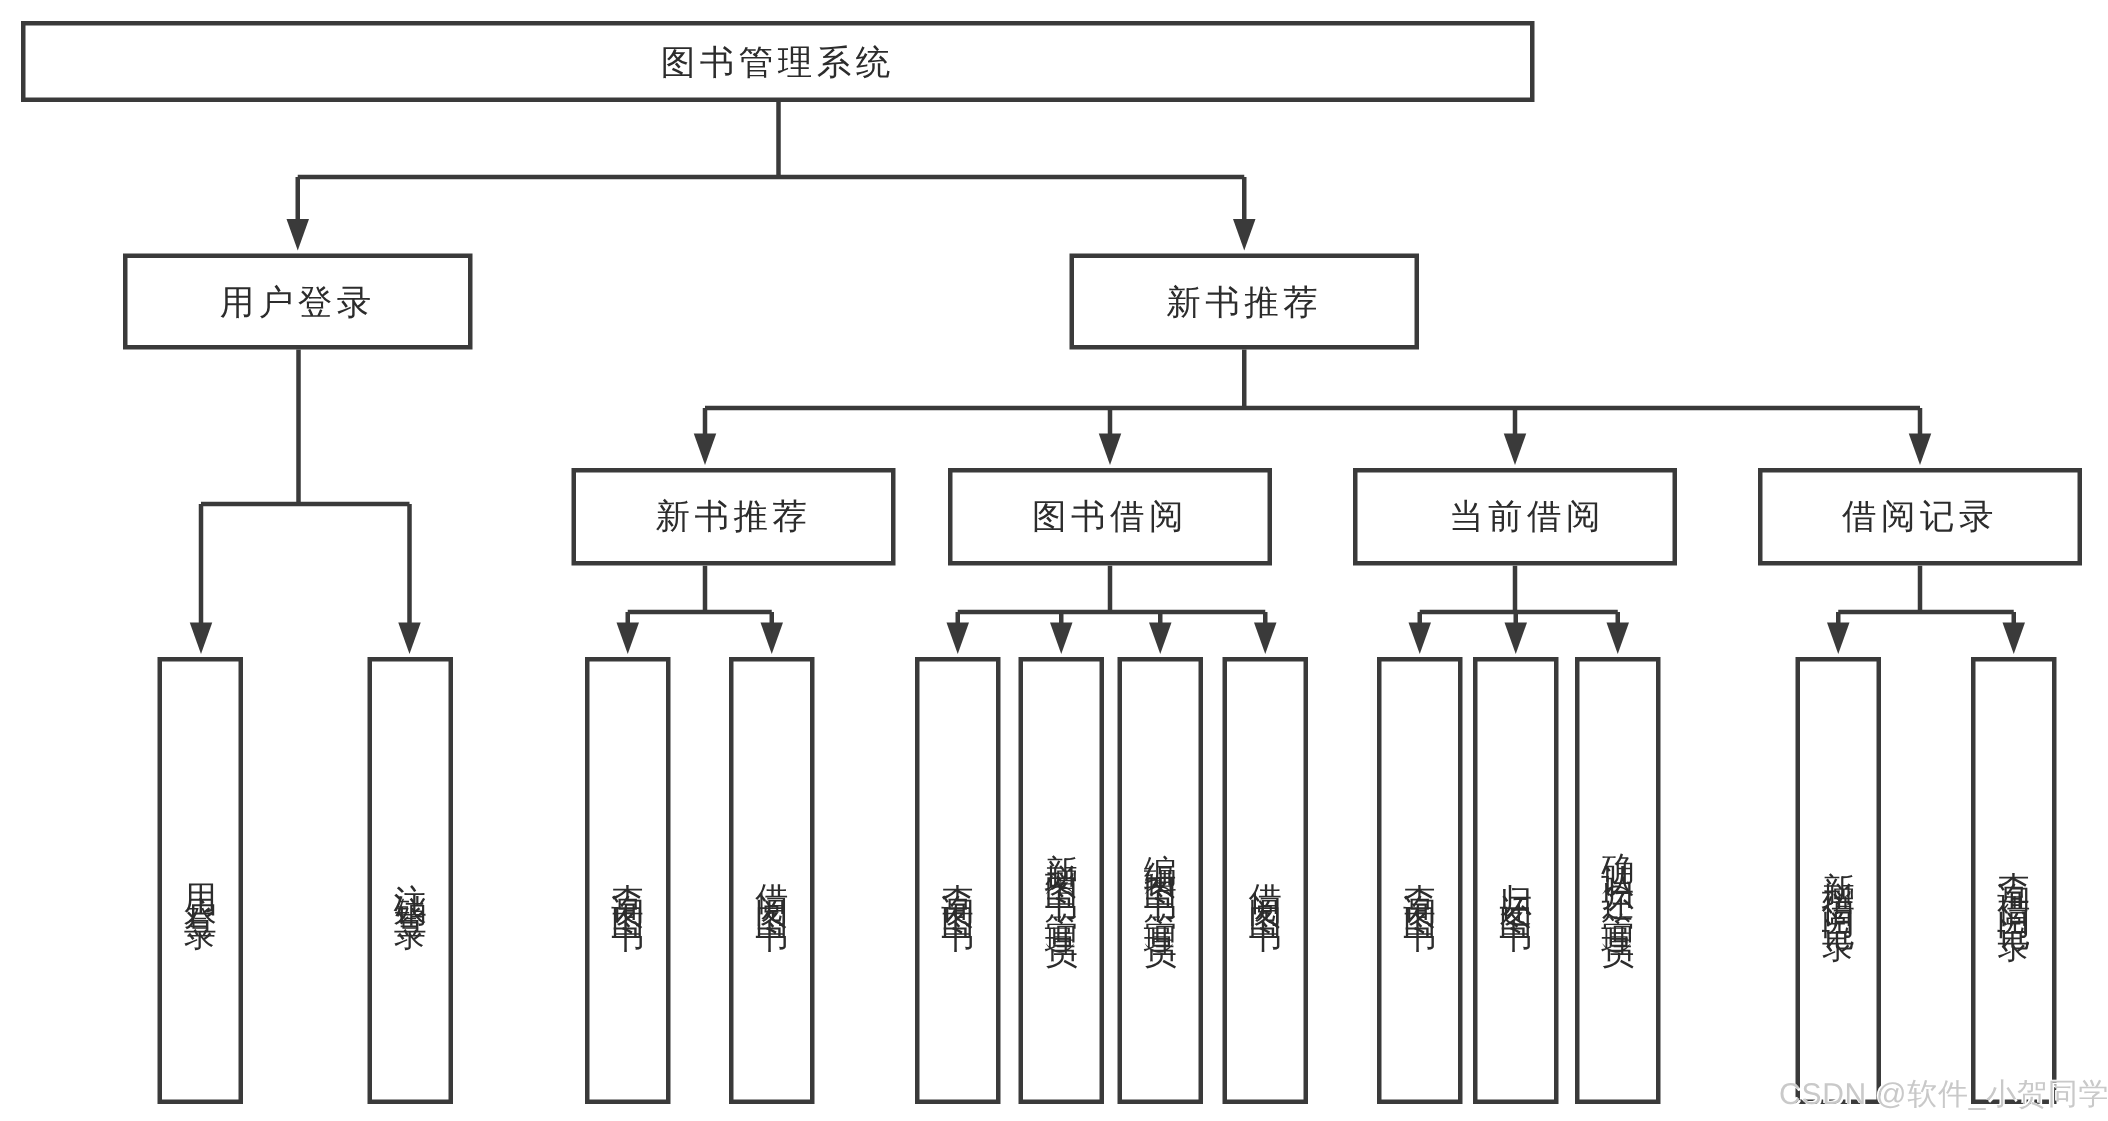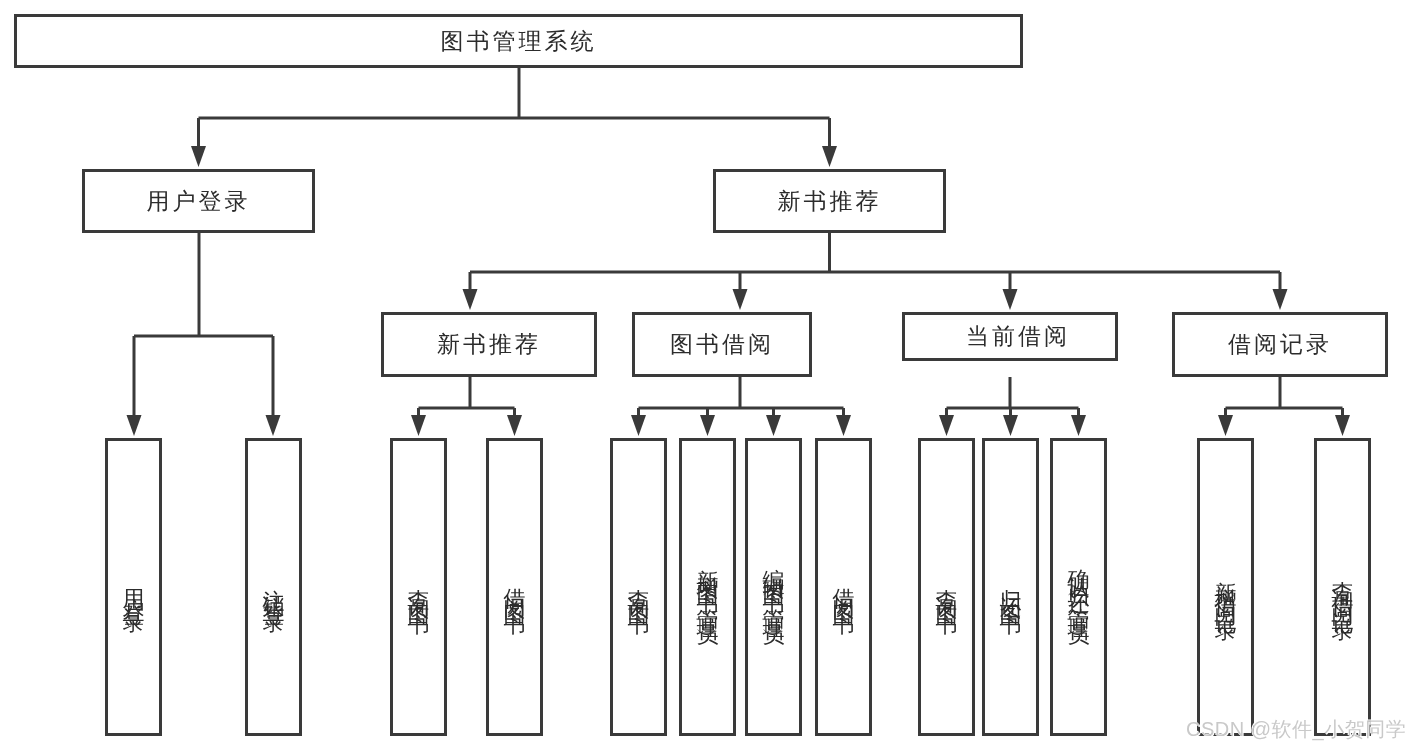--- a/index.html
+++ b/index.html
@@ -107,24 +107,24 @@
   <div class="box lvl" style="left:82px; top:169px; width:233px; height:64px;">
     <span>用户登录</span>
   </div>
   <div class="box lvl" style="left:713px; top:169px; width:233px; height:64px;">
     <span>新书推荐</span>
   </div>
 
   <div class="box lvl" style="left:381px; top:312px; width:216px; height:65px;">
     <span>新书推荐</span>
   </div>
-  <div class="box lvl" style="left:632px; top:312px; width:180px; height:65px;">
+  <div class="box lvl" style="left:632px; top:312px; width:216px; height:65px;">
     <span>图书借阅</span>
   </div>
-  <div class="box lvl" style="left:902px; top:312px; width:216px; height:49px;padding-left:16px;">
+  <div class="box lvl" style="left:902px; top:312px; width:216px; height:65px;padding-left:16px;">
     <span>当前借阅</span>
   </div>
   <div class="box lvl" style="left:1172px; top:312px; width:216px; height:65px;">
     <span>借阅记录</span>
   </div>
 
   <div class="box leaf" style="left:105px; top:438px; width:57px; height:298px;">
     <span>用户登录</span>
   </div>
   <div class="box leaf" style="left:245px; top:438px; width:57px; height:298px;">

